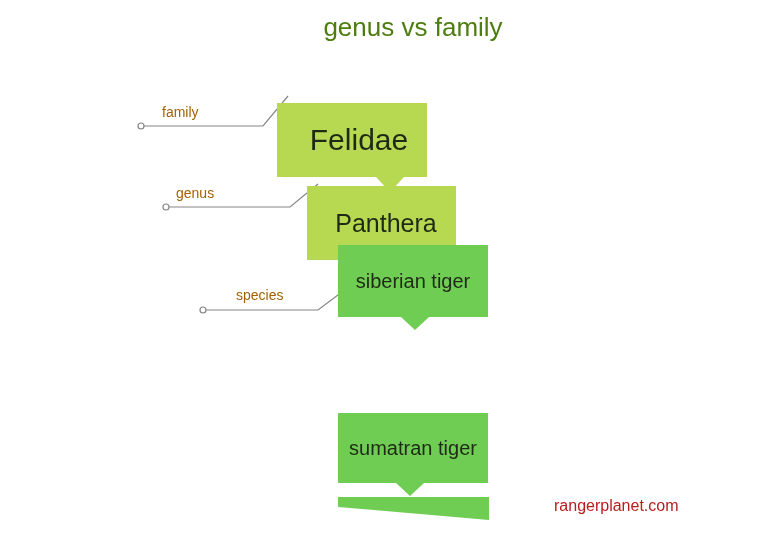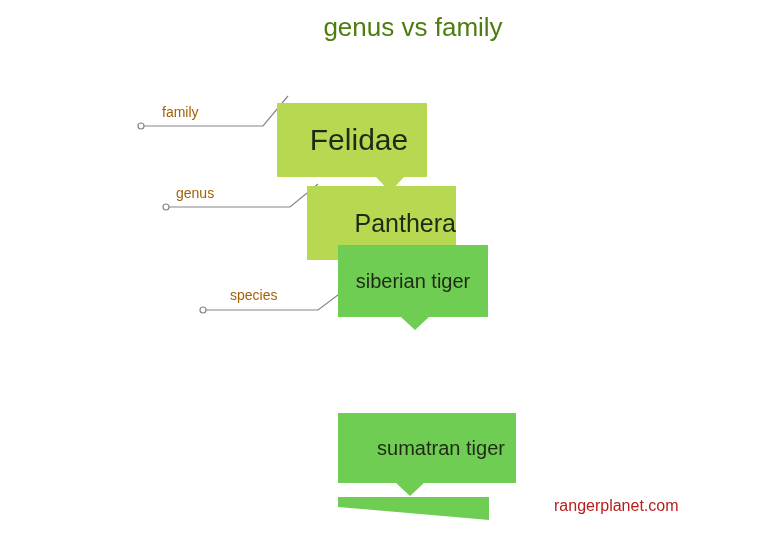--- a/index.html
+++ b/index.html
@@ -38,27 +38,27 @@
     position:absolute;
     width:0;height:0;
     border-left:14px solid transparent;
     border-right:14px solid transparent;
   }
   .lime > .tab{border-top:15px solid var(--lime); bottom:-15px;}
   .green > .tab{border-top:13px solid var(--green); bottom:-13px;}
 
   #box-felidae{left:277px;top:75px;width:150px;height:74px;font-size:30px;padding-left:14px;box-sizing:border-box;}
   #box-felidae > .tab{left:99px;}
-  #box-panthera{left:307px;top:158px;width:149px;height:74px;font-size:25px;padding-left:9px;box-sizing:border-box;justify-content:flex-end;}
+  #box-panthera{left:307px;top:158px;width:149px;height:74px;font-size:25px;padding-left:9px;box-sizing:border-box;}
   #box-panthera > .tab{left:86px;}
   #box-siberian{left:338px;top:245px;width:150px;height:72px;font-size:20px;}
   #box-siberian > .tab{left:63px;}
   #box-bengal{left:338px;top:331px;width:150px;height:73px;font-size:20px;}
   #box-bengal > .tab{left:60px;}
-  #box-sumatran{left:338px;top:413px;width:150px;height:70px;font-size:20px;padding-left:28px;}
+  #box-sumatran{left:338px;top:413px;width:150px;height:70px;font-size:20px;}
   #box-sumatran > .tab{left:58px;}
 
   .wedge{
     position:absolute;
     left:338px;top:497px;width:151px;height:23px;
     background:var(--green);
     clip-path:polygon(0 0, 100% 0, 100% 100%, 0 43%);
   }
   .connectors{
     position:absolute;left:0;top:0;width:768px;height:543px;
@@ -71,21 +71,21 @@
     fill:#ffffff;stroke:var(--connector);stroke-width:1.2;
   }
   .rank-label{
     position:absolute;
     font-size:14px;
     color:#a16207;
     white-space:nowrap;
   }
   #lab-family{left:162px;top:104px;}
   #lab-genus{left:176px;top:185px;}
-  #lab-species{left:230px;top:287px;}
+  #lab-species{left:236px;top:287px;}
   .watermark{
     position:absolute;
     left:554px;top:497px;
     font-size:16px;
     color:#b91c1c;
     white-space:nowrap;
   }
 </style>
 </head>
 <body>

